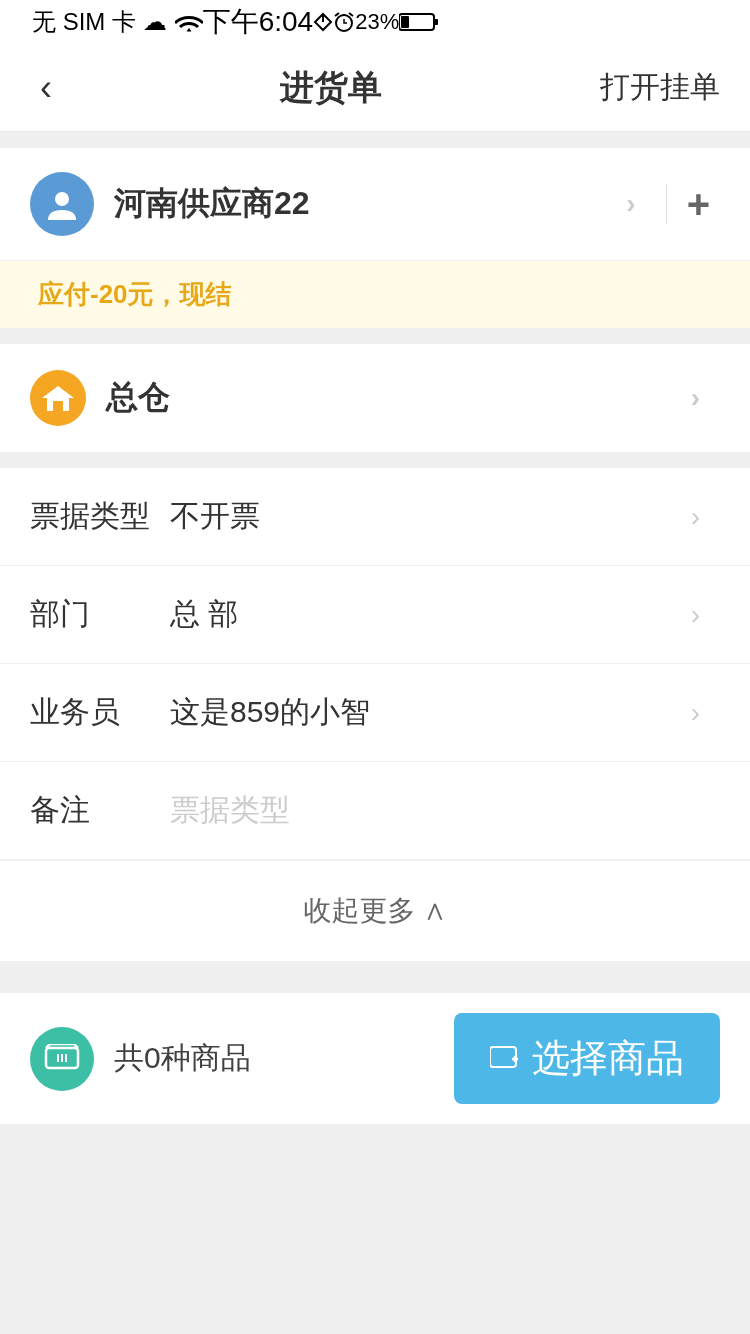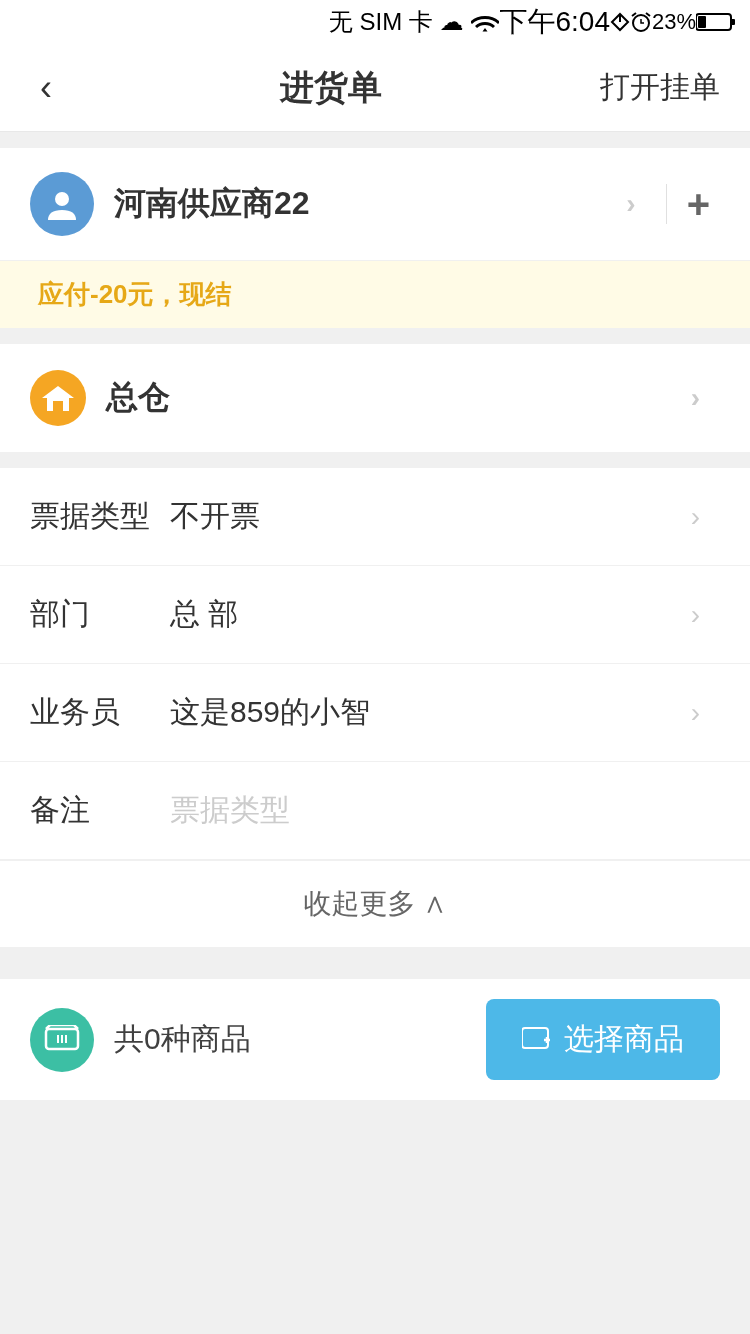--- a/index.html
+++ b/index.html
@@ -12,22 +12,22 @@
       font-size: 28px;
       color: #333;
     }
 
     
     .status-bar {
       height: 44px;
       background: #fff;
       display: flex;
       align-items: center;
-      justify-content: flex-end;
-      padding: 0 14px;
+      justify-content: flex-start;
+      padding: 0 32px;
       font-size: 24px;
       color: #000;
     }
     .status-left {
       display: flex;
       align-items: center;
       gap: 8px;
     }
     .status-center {
       font-size: 28px;
@@ -182,21 +182,21 @@
     .form-value.placeholder {
       color: #ccc;
     }
 
     
     .collapse-row {
       background: #fff;
       display: flex;
       align-items: flex-start;
       justify-content: center;
-      padding: 24px 30px;
+      padding: 31px 30px;
       border-top: 1px solid #f0f0f0;
     }
     .collapse-text {
       font-size: 28px;
       color: #666;
       cursor: pointer;
     }
 
     
     .bottom-bar {
@@ -221,21 +221,21 @@
       flex: 1;
       font-size: 30px;
       color: #404040;
     }
     .select-btn {
       background: #4db8e8;
       color: #fff;
       border: none;
       border-radius: 8px;
       padding: 20px 36px;
-      font-size: 30px;
+      font-size: 38px;
       cursor: pointer;
       display: flex;
       align-items: center;
       gap: 10px;
       text-align: center;
     }
 
     
     .page-rest {
       flex: 1;

